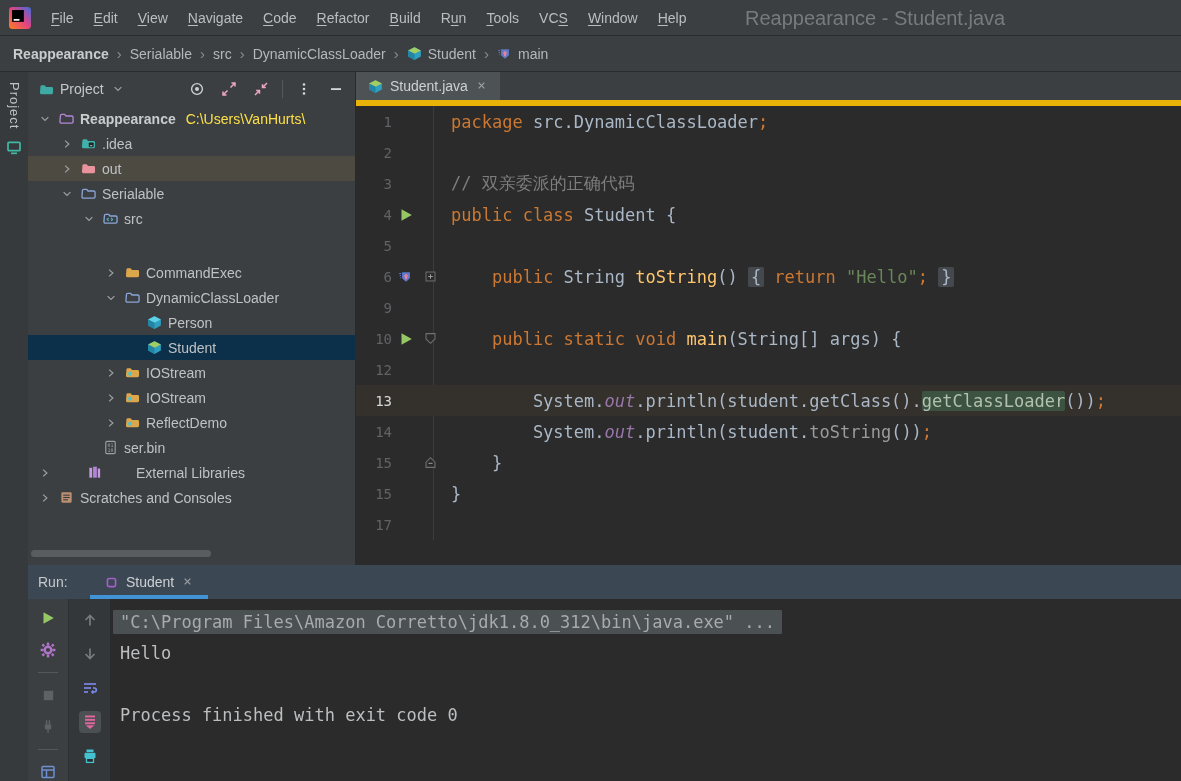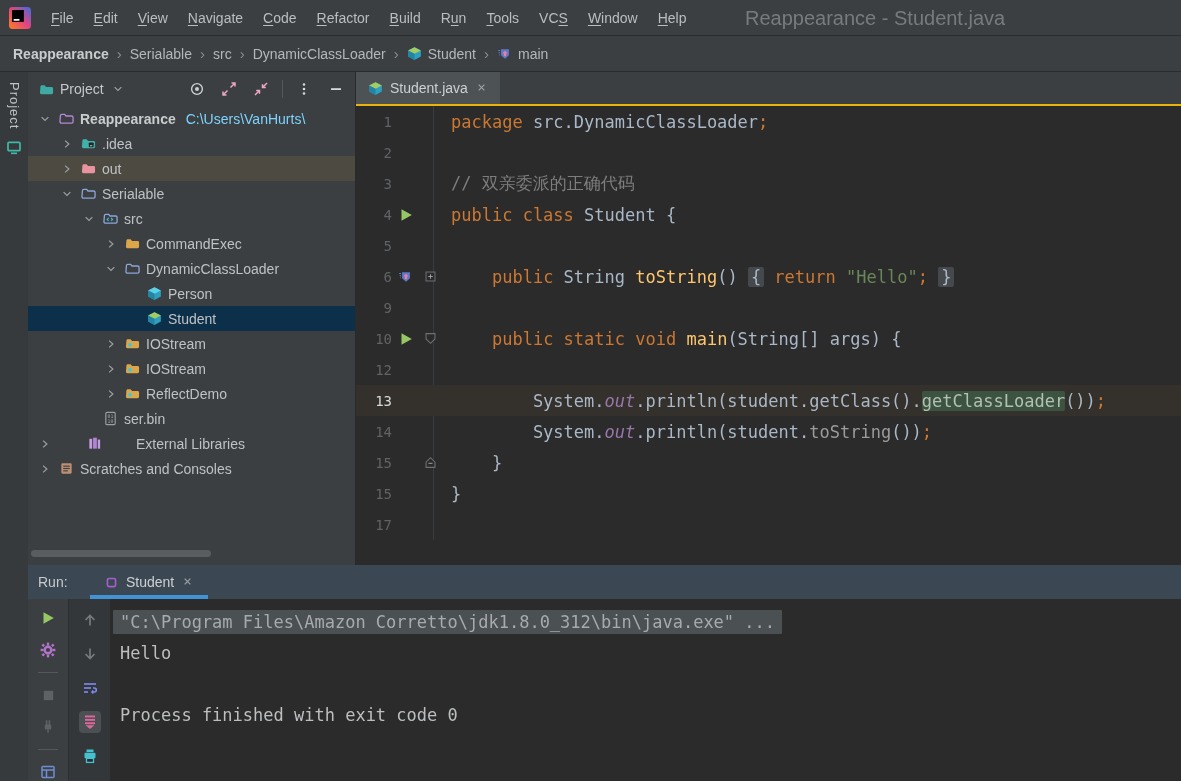--- a/index.html
+++ b/index.html
@@ -32,29 +32,29 @@
   #project-header .title { font-size:14px; color:#c5c8ca; }
   #project-actions { margin-left:auto; display:flex; align-items:center; gap:10px; }
   .tool-btn { display:inline-flex; align-items:center; justify-content:center; width:22px; height:22px; border-radius:4px; cursor:default; }
   .tool-btn.selected { background:#4b5052; }
   .tdiv { width:1px; height:18px; background:#55585a; }
   .tdiv-h { width:20px; height:1px; background:#55585a; }
   #tree { font-size:14px; }
   .tree-row { height:25px; display:flex; align-items:center; gap:4px; white-space:nowrap; overflow:hidden; cursor:default; color:#bfc2c4; }
   .tree-row .chev { width:18px; display:inline-flex; justify-content:center; flex:none; }
   .tree-row .lbl { margin-left:2px; }
-  .tree-row .extra { color:#7dd3fc; margin-left:6px; }
+  .tree-row .extra { color:#fde047; margin-left:6px; }
   .tree-row.selected { background:#0d304a; }
   .tree-row.hover { background:#4c4a41; }
   .tree-row.bold .lbl { font-weight:bold; color:#c9cccd; }
   #project-hscroll { position:absolute; left:3px; top:478px; width:180px; height:7px; border-radius:4px; background:#5a5d5f; }
 
   
   #editor { position:absolute; left:356px; top:72px; right:0; height:493px; background:#2b2b2b; overflow:hidden; }
-  #tabbar { height:34px; background:#3c3f41; border-bottom:2px solid #eab308; display:flex; }
+  #tabbar { height:34px; background:#3c3f41; border-bottom:6px solid #eab308; display:flex; }
   #tab-active { background:#4d5254; display:flex; align-items:center; gap:7px; padding:0 11px; font-size:14px; color:#ced0d2; cursor:default; }
   #tab-active .close { display:inline-flex; width:14px; height:14px; }
   #code { position:relative; font-family:"DejaVu Sans Mono",monospace; font-size:17px; }
   #gutter-line { position:absolute; left:77px; top:0; bottom:0; width:1px; background:#3a3d3f; }
   .line { height:31px; display:flex; align-items:center; position:relative; }
   .line.current { background:#34302b; }
   .lnum { width:36px; text-align:right; color:#606366; font-size:14px; flex:none; }
   .line.current .lnum { color:#d6d9da; }
   .gslot { width:28px; display:flex; justify-content:center; flex:none; }
   .fslot { width:20px; display:flex; justify-content:center; flex:none; z-index:1; }
@@ -301,21 +301,21 @@
           </svg>
         </span>
         <span class="icn">
           <svg viewBox="0 0 16 16" width="15" height="15">
             <path d="M1.5 5 C1.5 4.2 2.2 3.5 3 3.5 h3 l1.5 1.8 h6 c0.8 0 1.5 0.7 1.5 1.5 v4.7 c0 0.8 -0.7 1.5 -1.5 1.5 h-11 c-0.8 0 -1.5 -0.7 -1.5 -1.5 z" fill="none" stroke="#8ba6d9" stroke-width="1.4"></path>
             <path d="M6 7.5 L4.4 9 L6 10.5 M8.6 7.5 L10.2 9 L8.6 10.5" fill="none" stroke="#49b6cc" stroke-width="1.2"></path>
           </svg>
         </span>
         <span class="lbl">src</span>
       </div>
-      <div class="tree-row" style="padding-left: 74px;">
+      <div class="tree-row" style="padding-left: 74px; margin-top: 29px;">
         <span class="chev">
           <svg viewBox="0 0 16 16" width="12" height="12">
             <path d="M5.5 3.5 L10.5 8 L5.5 12.5" fill="none" stroke="#9da0a2" stroke-width="1.6"></path>
           </svg>
         </span>
         <span class="icn">
           <svg viewBox="0 0 16 16" width="15" height="15">
             <path d="M1.5 5 C1.5 4.2 2.2 3.5 3 3.5 h3 l1.5 1.8 h6 c0.8 0 1.5 0.7 1.5 1.5 v4.7 c0 0.8 -0.7 1.5 -1.5 1.5 h-11 c-0.8 0 -1.5 -0.7 -1.5 -1.5 z" fill="#dca64b"></path>
           </svg>
         </span>

